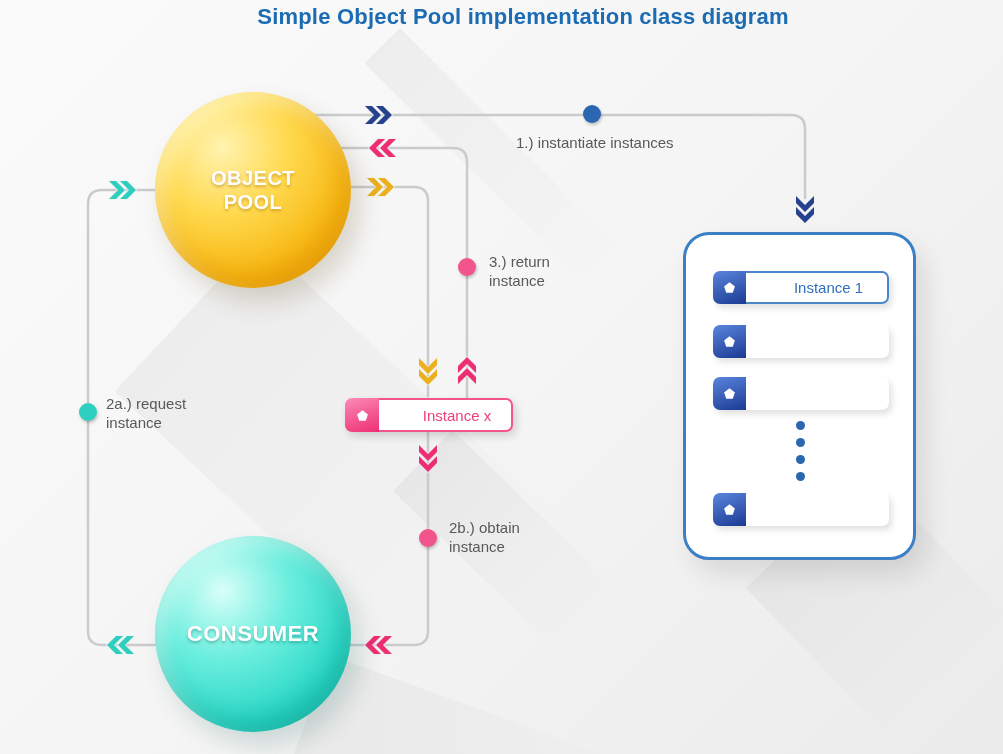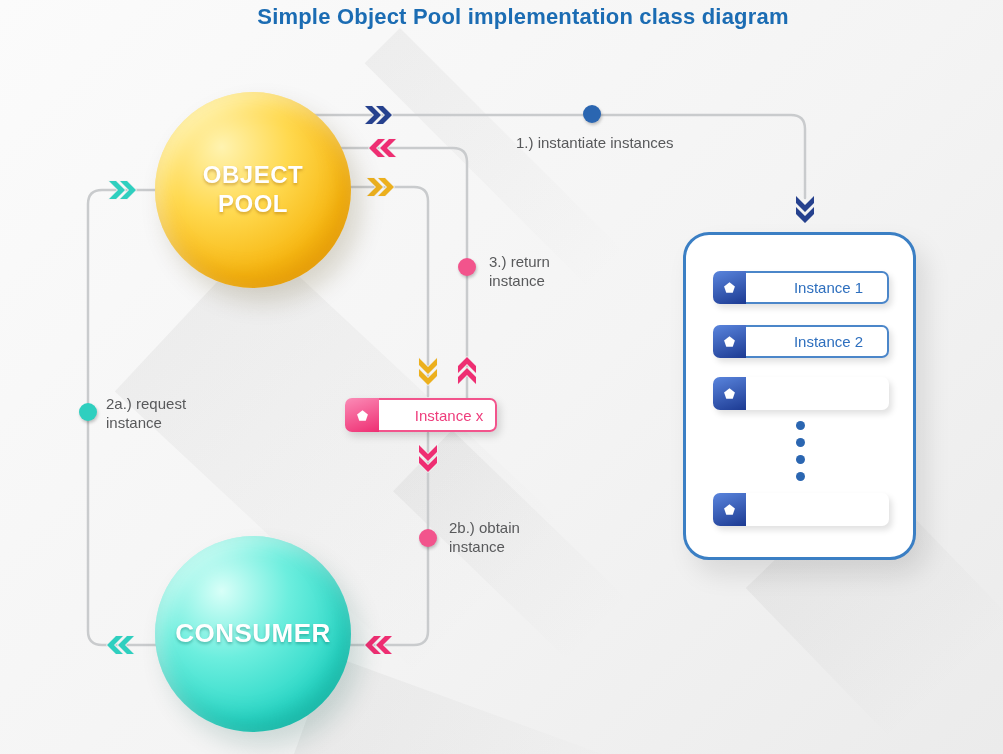--- a/index.html
+++ b/index.html
@@ -32,43 +32,43 @@
   .stepdot.teald{fill:var(--teal);}
 
   
   .circle{position:absolute;z-index:3;border-radius:50%;display:flex;align-items:center;justify-content:center;}
   .circle.pool{left:155px;top:92px;width:196px;height:196px;
     background:radial-gradient(circle at 34% 28%,#fff3b0 0%,#ffd94f 35%,#f7b711 68%,#ed9d00 100%);
     box-shadow:10px 14px 24px rgba(80,60,0,.18),inset -8px -12px 22px rgba(190,110,0,.28),inset 8px 10px 18px rgba(255,255,220,.55);}
   .circle.consumer{left:155px;top:536px;width:196px;height:196px;
     background:radial-gradient(circle at 34% 28%,#d8fff8 0%,#6ceede 35%,#2ed9c8 68%,#0fbaa9 100%);
     box-shadow:10px 14px 24px rgba(0,80,70,.16),inset -8px -12px 22px rgba(0,130,115,.30),inset 8px 10px 18px rgba(235,255,250,.55);}
-  .circle-label{font-size:24px;font-weight:bold;color:#fff;text-align:center;letter-spacing:.5px;line-height:1.2;}
+  .circle-label{font-size:20px;font-weight:bold;color:#fff;text-align:center;letter-spacing:.5px;line-height:1.2;}
   .circle-label span{display:block;}
   .pool .circle-label{text-shadow:0 2px 3px rgba(150,90,0,.4);}
-  .consumer .circle-label{font-size:26px;text-shadow:0 2px 3px rgba(0,110,95,.4);}
+  .consumer .circle-label{font-size:22px;text-shadow:0 2px 3px rgba(0,110,95,.4);}
 
   
   .pool-container{position:absolute;left:683px;top:232px;width:233px;height:328px;z-index:2;
     background:#fff;border:3px solid var(--container-border);border-radius:26px;
     box-shadow:10px 14px 26px rgba(0,0,0,.10);box-sizing:border-box;}
   .instance-row{position:absolute;left:27px;width:176px;height:33px;display:flex;
     border-radius:7px;box-shadow:3px 4px 6px rgba(0,0,0,.12);}
   .row-icon{width:33px;flex:0 0 33px;display:flex;align-items:center;justify-content:center;
     border-radius:7px 0 0 7px;}
   .row-icon.bluei{background:linear-gradient(160deg,#5a85dd 0%,#1c3a92 100%);}
   .row-body{flex:1;display:flex;align-items:center;justify-content:center;background:#fff;
     border:2px solid var(--instance-border);border-left:none;border-radius:0 7px 7px 0;
     font-size:15px;color:var(--instance-blue);padding-left:24px;}
   .dots-col{position:absolute;left:105px;top:186px;width:18px;display:flex;flex-direction:column;
     align-items:center;gap:8px;}
   .dots-col .pdot{width:9px;height:9px;border-radius:50%;background:var(--blue-dot);}
 
   
-  .instance-x{position:absolute;left:345px;top:398px;width:152px;height:34px;display:flex;z-index:2;
+  .instance-x{position:absolute;left:345px;top:398px;width:168px;height:34px;display:flex;z-index:2;
     border-radius:7px;box-shadow:3px 4px 8px rgba(0,0,0,.15);}
   .instance-x .row-icon{width:34px;flex:0 0 34px;border-radius:7px 0 0 7px;
     background:linear-gradient(160deg,#fb8cb7 0%,#ee2e72 100%);}
   .instance-x .row-body{border-color:var(--pink-dot);color:var(--instance-x-pink);}
 
   
   .note{position:absolute;z-index:4;font-weight:normal;font-size:15px;color:var(--label-gray);line-height:19px;}
   .note span{display:block;}
 </style>
 </head>
@@ -161,21 +161,20 @@
           </svg>
       </div>
       <div class="row-body">Instance 1</div>
     </div>
     <div class="instance-row" style="top:90px">
       <div class="row-icon bluei">
         <svg width="13" height="13" viewBox="0 0 24 24">
             <polygon points="12,2.5 22,10 18,21.5 6,21.5 2,10" fill="#fff"></polygon>
           </svg>
       </div>
-      <div class="row-body">Instance 2</div>
     </div>
     <div class="instance-row" style="top:142px">
       <div class="row-icon bluei">
         <svg width="13" height="13" viewBox="0 0 24 24">
             <polygon points="12,2.5 22,10 18,21.5 6,21.5 2,10" fill="#fff"></polygon>
           </svg>
       </div>
     </div>
     <div class="dots-col">
       <span class="pdot"></span>

